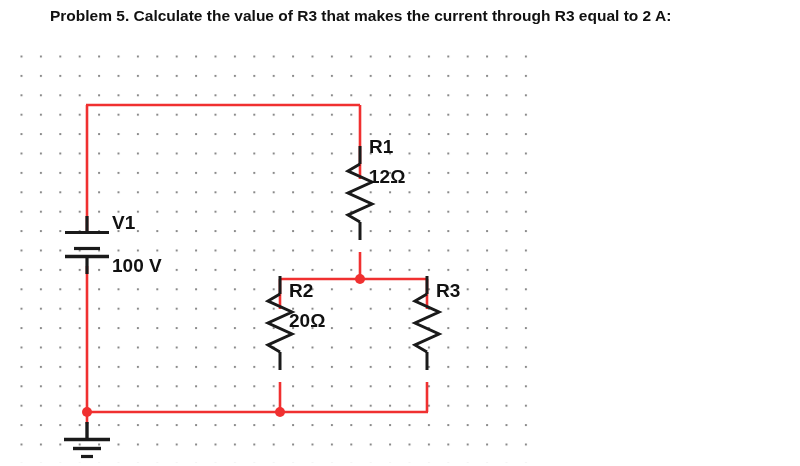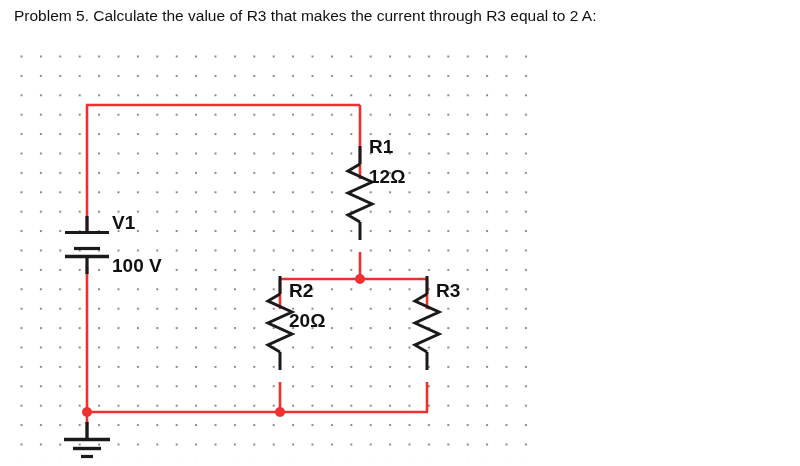--- a/index.html
+++ b/index.html
@@ -20,24 +20,25 @@
     position: absolute;
     left: 14px;
     top: 6px;
     width: 780px;
     font-size: 15.5px;
     line-height: 20px;
     white-space: nowrap;
     color: #111111;
   }
   #problem-statement .label {
-    font-weight: normal;
+    font-weight: bold;
+    margin-left: 36px;
   }
   #problem-statement .body {
-    font-weight: normal;
+    font-weight: bold;
     text-align: right;
   }
 
   #circuit-canvas {
     position: absolute;
     left: 0;
     top: 34px;
     width: 800px;
     height: 432px;
   }

